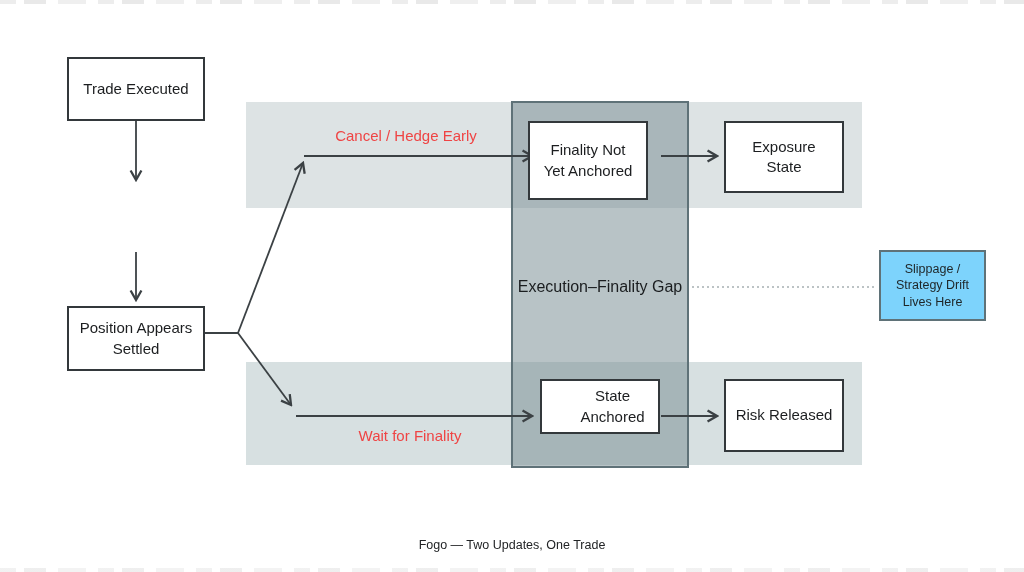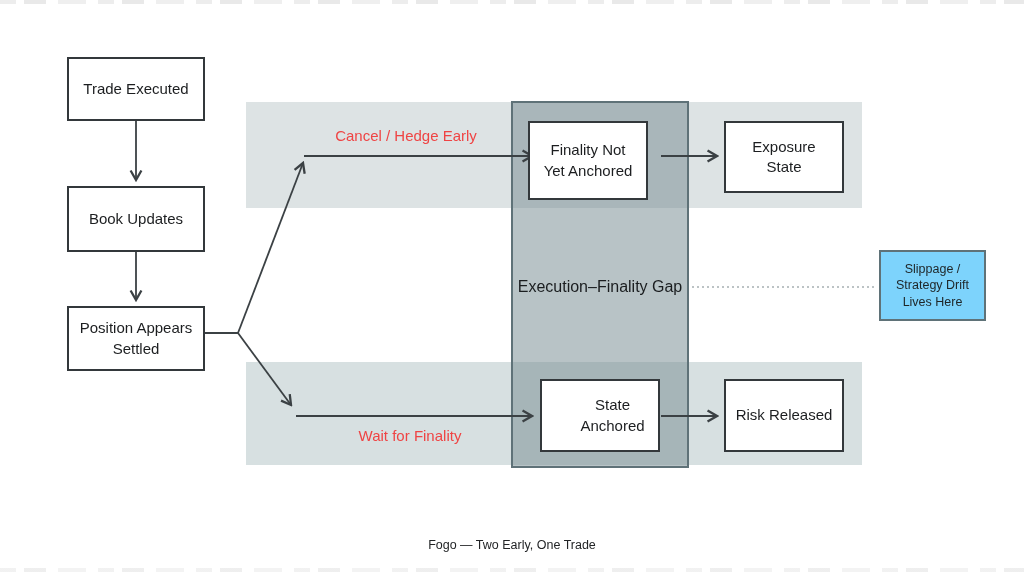--- a/index.html
+++ b/index.html
@@ -67,21 +67,21 @@
     position:absolute;left:0;right:0;top:538px;
     text-align:center;
     font-size:12.5px;
     color:#222426;
   }
   #n-trade{left:67px;top:57px;width:138px;height:64px;}
   #n-book{left:67px;top:186px;width:138px;height:66px;}
   #n-position{left:67px;top:306px;width:138px;height:65px;}
   #n-finality{left:528px;top:121px;width:120px;height:79px;justify-content:center;}
   #n-exposure{left:724px;top:121px;width:120px;height:72px;}
-  #n-state{left:540px;top:379px;width:120px;height:73px;padding-left:33px;}
+  #n-state{left:540px;top:379px;width:120px;height:55px;padding-left:33px;}
   #n-risk{left:724px;top:379px;width:120px;height:73px;}
   #lbl-cancel{left:296px;top:127px;width:220px;}
   #lbl-wait{left:300px;top:427px;width:220px;}
 </style>
 </head>
 <body>
 
 <div class="stage">
 
   <div class="edge-dashes top"></div>
@@ -108,23 +108,20 @@
       <line x1="238" y1="333" x2="291" y2="405" marker-end="url(#arrow)"></line>
       <line x1="296" y1="416" x2="532" y2="416" marker-end="url(#arrow)"></line>
       <line x1="661" y1="416" x2="717" y2="416" marker-end="url(#arrow)"></line>
     </g>
     <line x1="692" y1="287" x2="876" y2="287" stroke="#a7b0b2" stroke-width="1.3" stroke-dasharray="2 3"></line>
   </svg>
 
   <div class="node" id="n-trade">
     <span>Trade Executed</span>
   </div>
-  <div class="node" id="n-book">
-    <span>Book Updates</span>
-  </div>
   <div class="node" id="n-position">
     <span>Position Appears Settled</span>
   </div>
   <div class="node" id="n-finality">
     <span>Finality Not Yet Anchored</span>
   </div>
   <div class="node" id="n-exposure">
     <span>Exposure State</span>
   </div>
   <div class="node" id="n-state">
@@ -136,15 +133,15 @@
 
   <div class="edge-label" id="lbl-cancel">Cancel / Hedge Early</div>
   <div class="edge-label" id="lbl-wait">Wait for Finality</div>
 
   <div class="gap-label">Execution–Finality Gap</div>
 
   <div class="annotation-box">
     <span>Slippage / Strategy Drift Lives Here</span>
   </div>
 
-  <div class="caption">Fogo — Two Early, One Trade</div>
+  <div class="caption">Fogo — Two Updates, One Trade</div>
 
 </div>
 
 </body></html>

